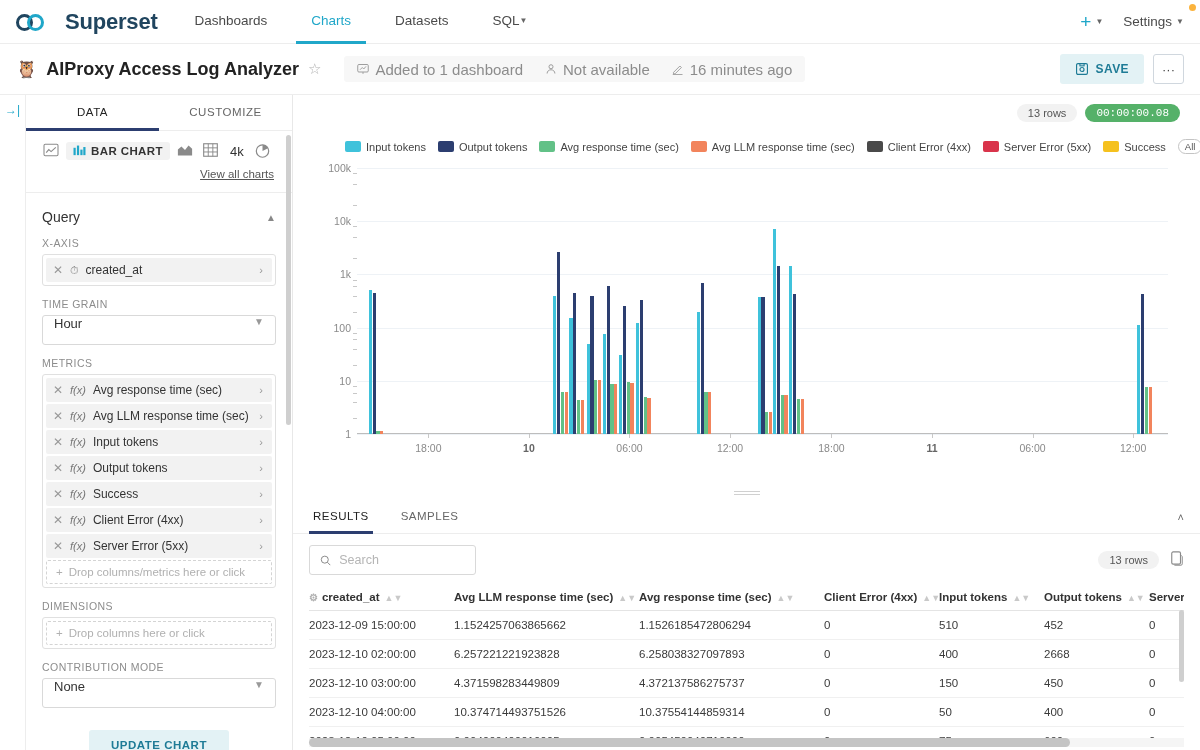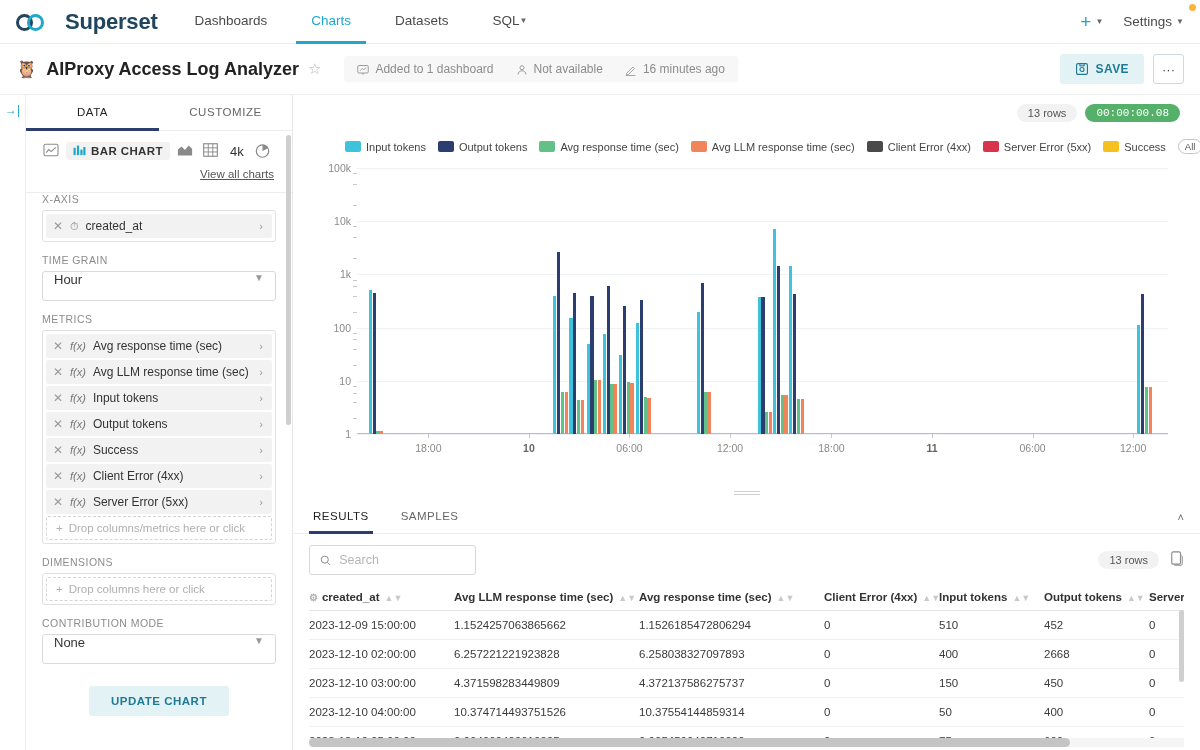--- a/index.html
+++ b/index.html
@@ -47,21 +47,21 @@
     border-bottom: 1px solid #ededed; gap: 9px;
   }
   .owl { font-size: 17px; }
   .chart-title { font-size: 18px; font-weight: bold; color: #222; }
   .star { color: #b2b2b2; font-size: 15px; cursor: pointer; }
   .meta-pill {
     display: flex; align-items: center; gap: 0; background: #f7f7f7;
     border-radius: 3px; height: 26px; margin-left: 14px; padding: 0 2px;
   }
   .meta-item {
-    display: flex; align-items: flex-end; gap: 6px; font-size: 12px;
+    display: flex; align-items: center; gap: 6px; font-size: 15px;
     color: #8c8c8c; padding: 0 11px; white-space: nowrap;
   }
   .meta-item svg { display:block; }
   .hdr-right { margin-left: auto; display: flex; align-items: center; gap: 9px; }
   .save-btn {
     display: flex; align-items: center; gap: 7px; background: #e3f2f5;
     color: #1e7b96; border: none; border-radius: 3px; height: 30px;
     padding: 0 15px; font-size: 12px; font-weight: bold; letter-spacing: .4px;
     cursor: pointer; font-family: inherit;
   }
@@ -374,20 +374,24 @@
               <circle cx="8" cy="8.6" r="6.6" fill="none" stroke="#8a8a8a" stroke-width="1.3"></circle>
               <path d="M8 8.6V2a6.6 6.6 0 0 1 5.9 3.6z" fill="#8a8a8a"></path>
             </svg>
         </span>
       </div>
       <div class="viz-all">
         <a>View all charts</a>
       </div>
       <div class="panel-sep"></div>
 
+      <div class="section-head">
+        <span class="section-title">Query</span>
+        <span class="section-chev">▲</span>
+      </div>
 
       <div class="ctl">
         <div class="ctl-label">X-AXIS</div>
         <div class="drop-box">
           <div class="chip">
             <span class="x">✕</span>
             <span class="ico">⏱</span>
             <span class="label">created_at</span>
             <span class="chev">›</span>
           </div>

